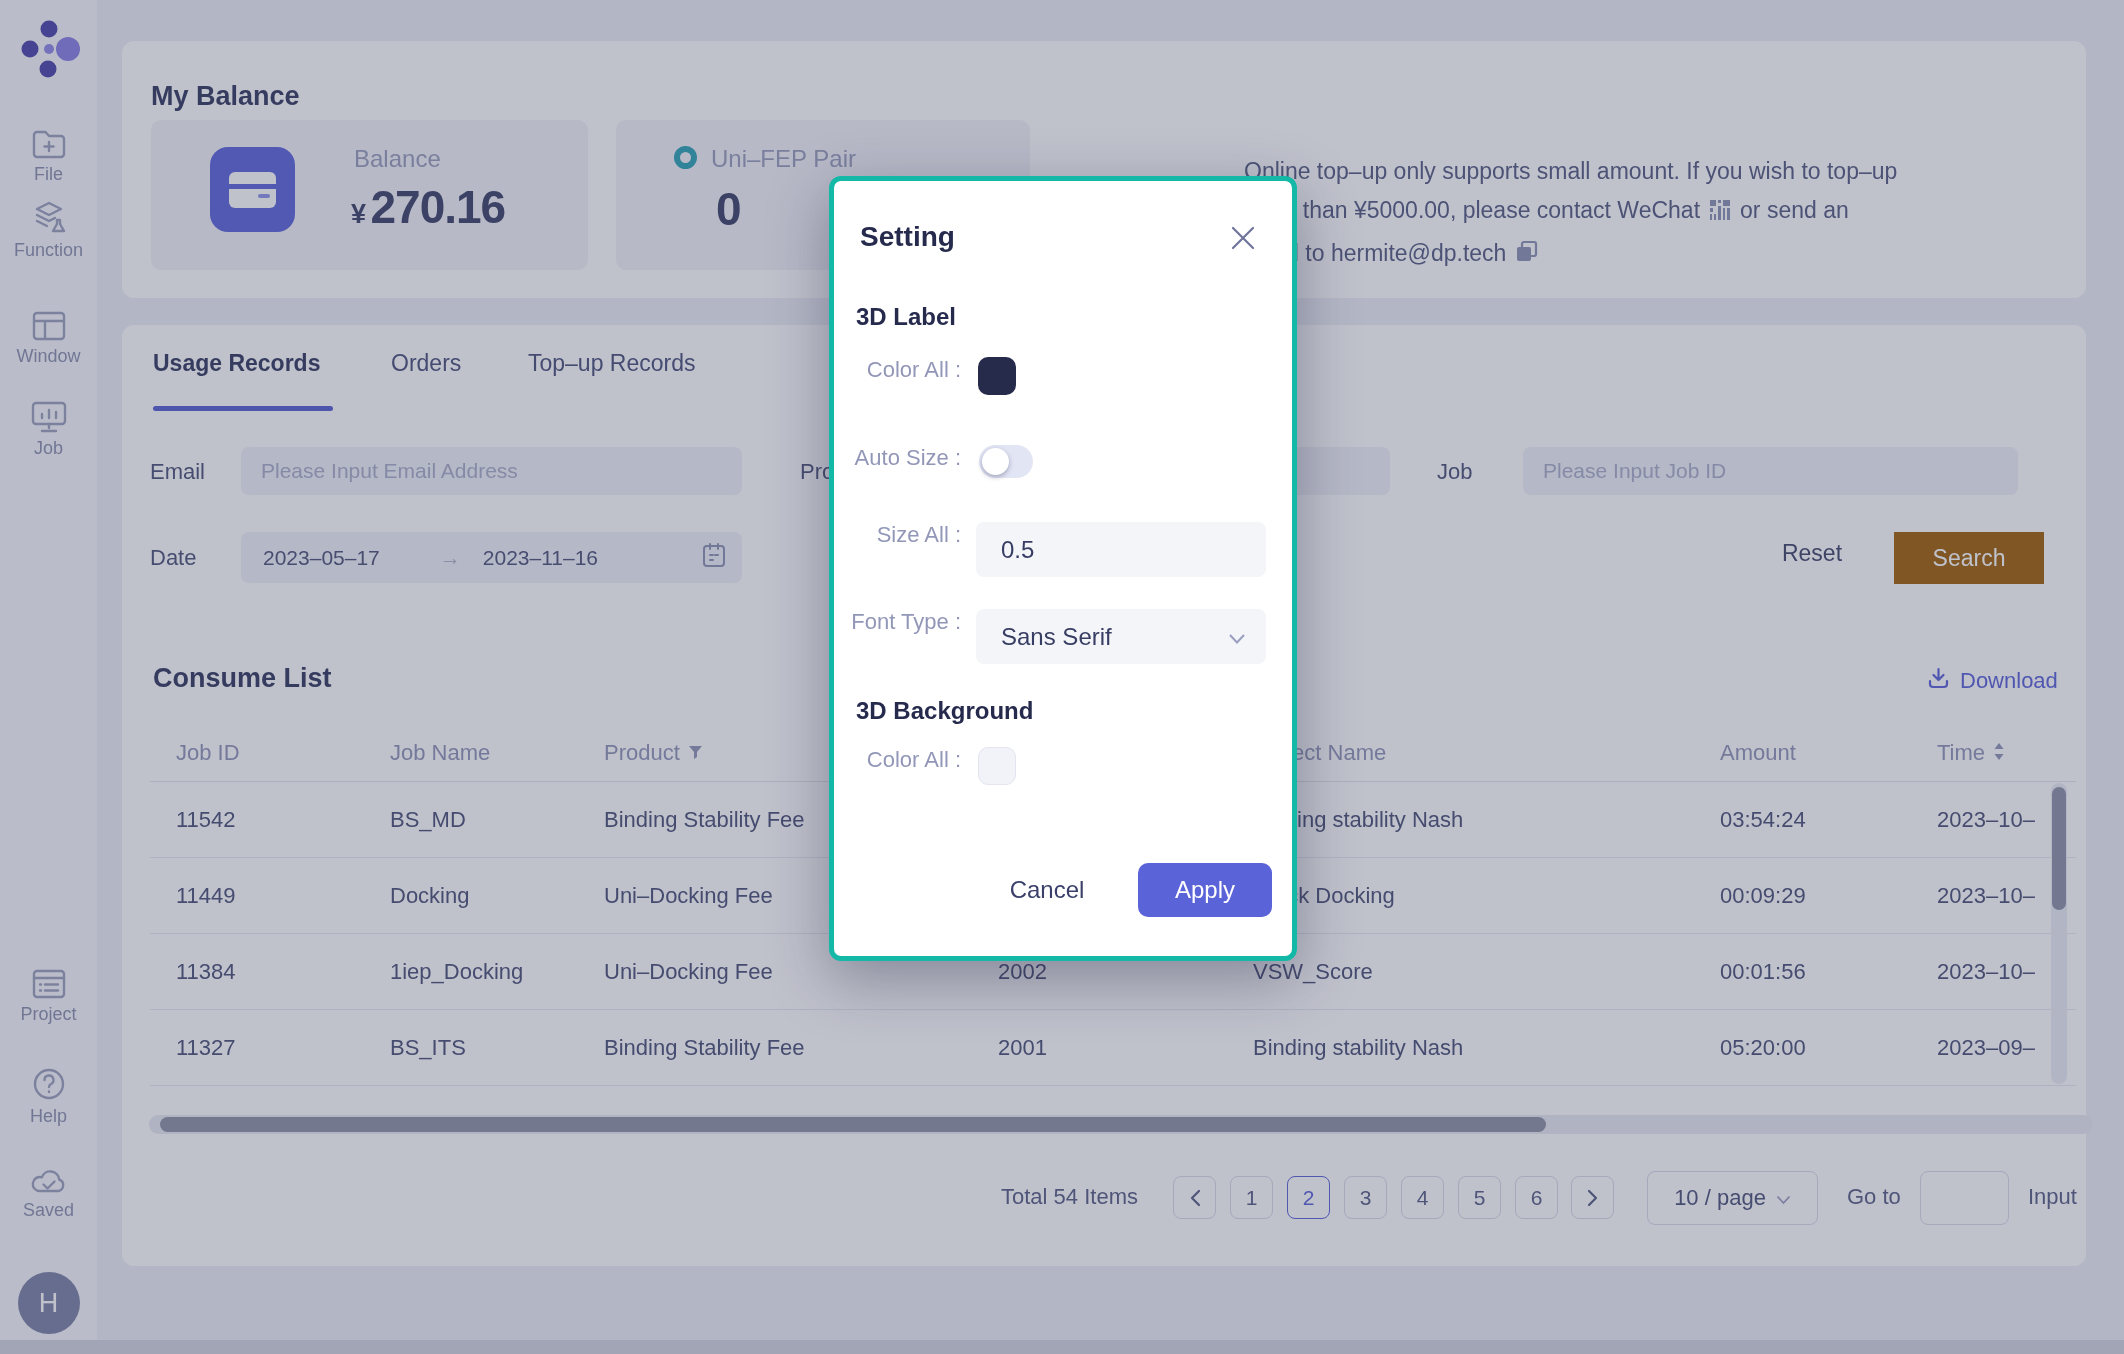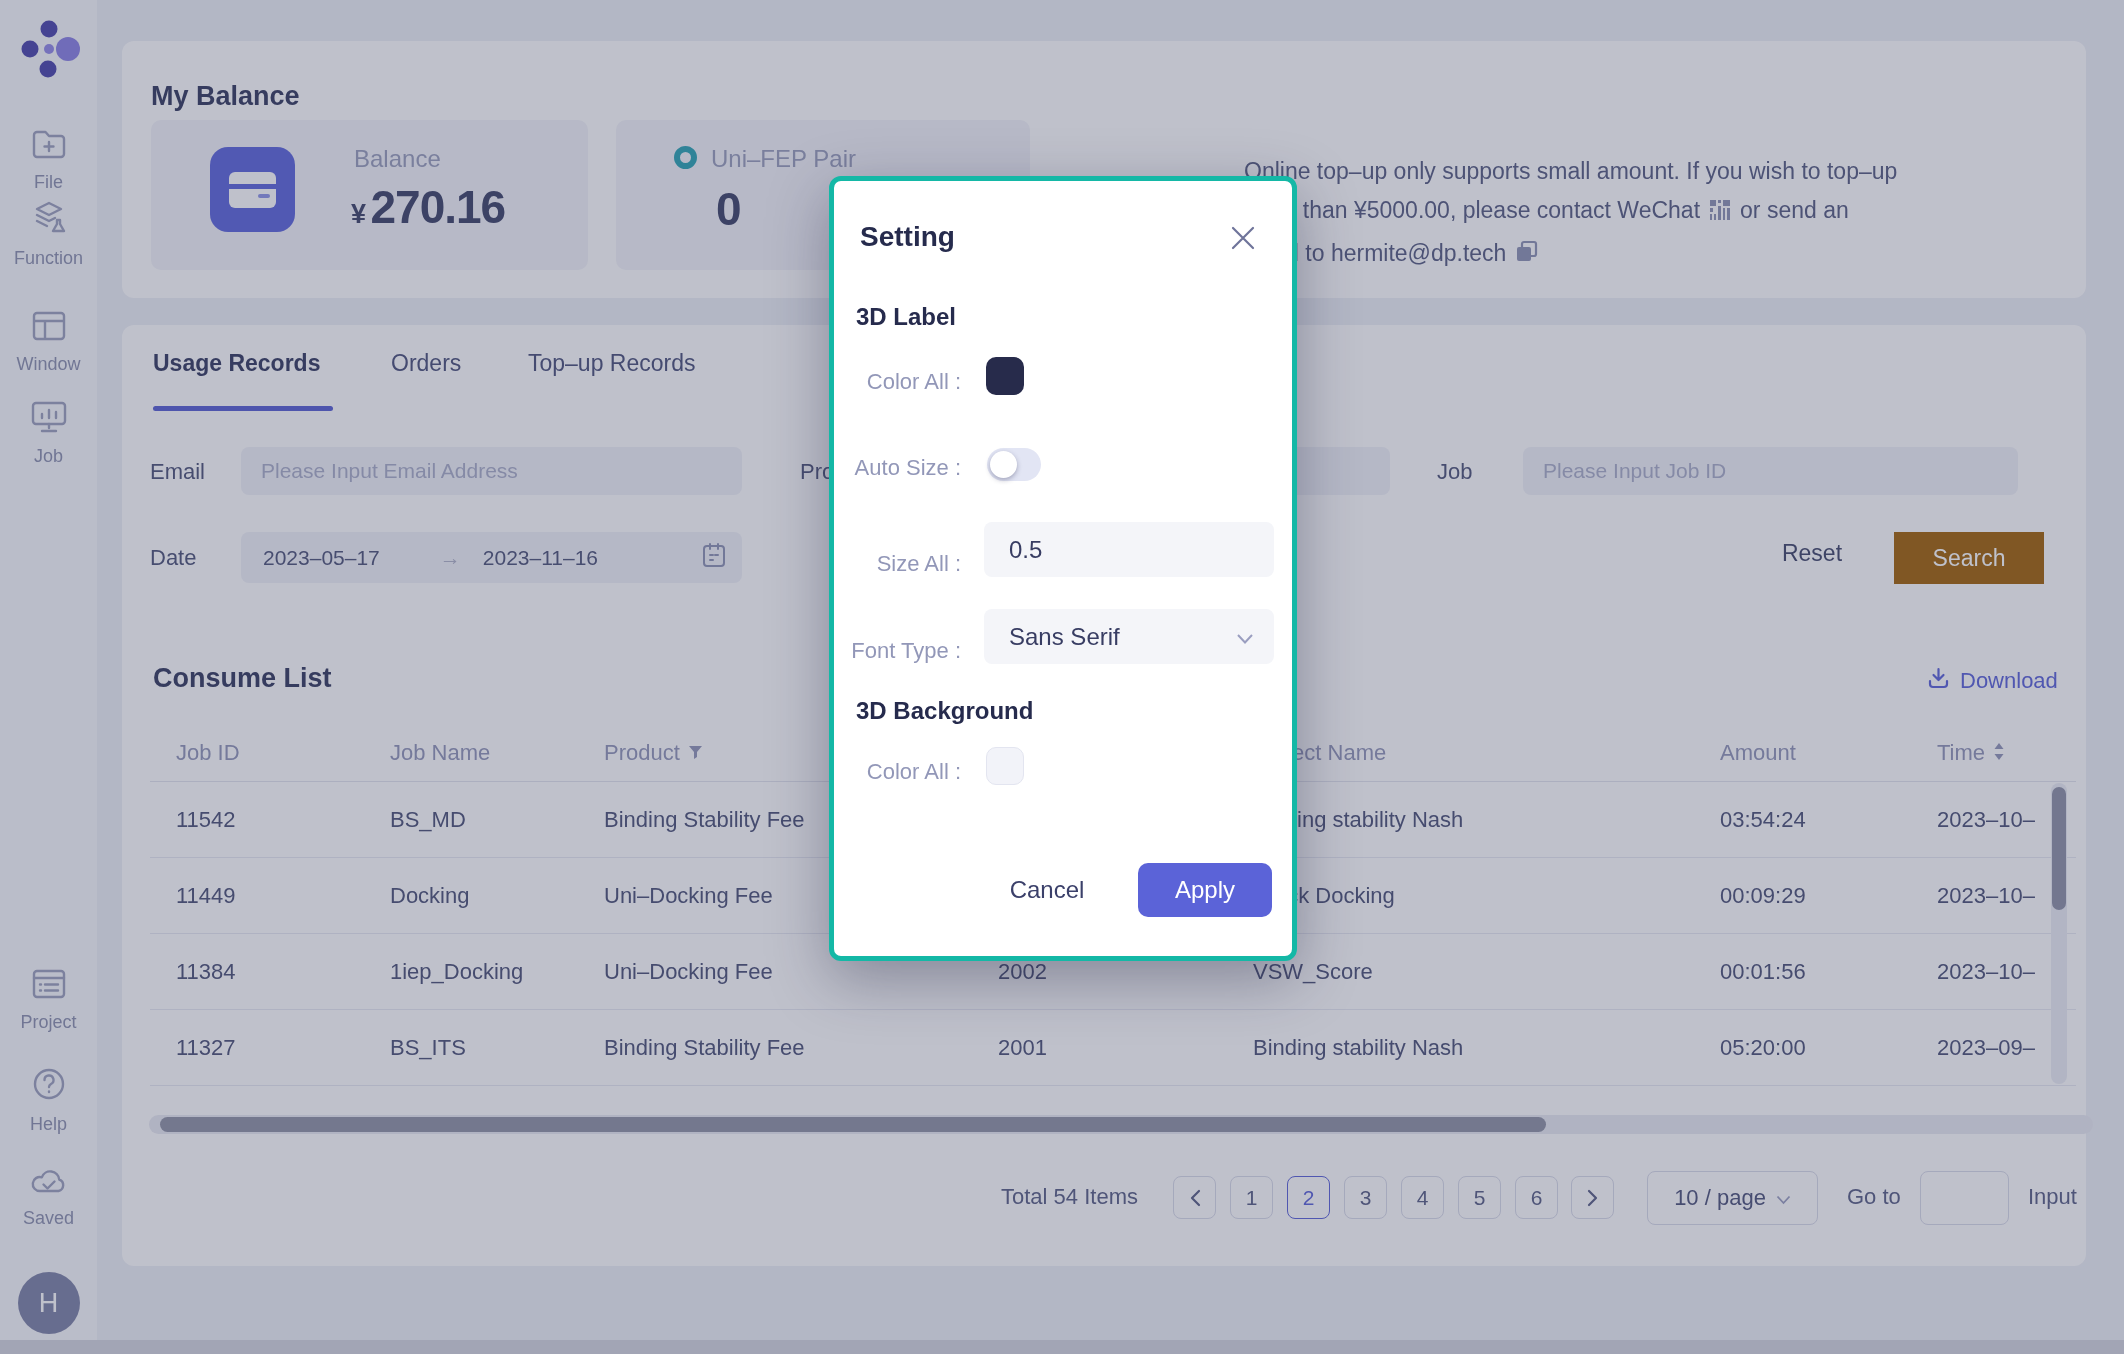--- a/index.html
+++ b/index.html
@@ -3,21 +3,21 @@
 <meta charset="utf-8">
 <style>
   html,body{margin:0;padding:0;background:#eef0f6;}
   *{box-sizing:border-box;}
   .canvas{position:relative;width:2124px;height:1354px;background:#eef0f6;overflow:hidden;
           font-family:"Liberation Sans","DejaVu Sans",sans-serif;color:#32365c;}
 
   
   .sidebar{position:absolute;left:0;top:0;width:97px;height:1354px;background:#f8f9fc;}
   .logo{position:absolute;top:16px;left:50%;transform:translateX(-50%);}
-  .nav-item{position:absolute;left:0;width:97px;display:flex;flex-direction:column;align-items:center;gap:8px;cursor:pointer;}
+  .nav-item{position:absolute;left:0;width:97px;display:flex;flex-direction:column;align-items:center;cursor:pointer;}
   .nav-item .lbl{font-size:18px;color:#8b90ae;}
   .nav-icon{color:#9ca0bd;}
   .avatar{position:absolute;top:1272px;left:50%;transform:translateX(-50%);width:62px;height:62px;border-radius:50%;
           background:#7d82a6;color:#fff;display:flex;align-items:center;justify-content:center;font-size:27px;}
 
   
   .panel{position:absolute;background:#ffffff;border-radius:12px;}
   .panel1{left:122px;top:41px;width:1964px;height:257px;}
   .panel2{left:122px;top:325px;width:1964px;height:941px;}
   .page-title{position:absolute;left:29px;top:40px;font-size:27px;font-weight:bold;color:#343a5e;}
@@ -84,21 +84,21 @@
 
   .bottom-strip{position:absolute;left:0;bottom:0;width:100%;height:14px;background:#d4d5df;}
 
   
   .overlay{position:absolute;inset:0;background:rgba(62,66,96,0.33);z-index:50;}
   .modal{position:absolute;left:829px;top:176px;width:468px;height:785px;background:#ffffff;z-index:60;
          border:5px solid #14b8a6;border-radius:12px;box-shadow:0 18px 60px rgba(30,30,60,0.35);}
   .m-title{position:absolute;left:26px;top:40px;font-size:28px;font-weight:bold;color:#262b4d;}
   .m-close{position:absolute;right:36px;top:44px;color:#6f749a;cursor:pointer;}
   .m-section{position:absolute;left:22px;font-size:24px;font-weight:bold;color:#262b4d;}
-  .m-row{position:absolute;left:0;width:100%;display:flex;align-items:flex-end;gap:8px;}
+  .m-row{position:absolute;left:0;width:100%;display:flex;align-items:flex-start;}
   .m-label{width:127px;text-align:right;font-size:22px;color:#9297b8;flex:none;}
   .m-swatch{margin-left:17px;width:38px;height:38px;border-radius:10px;cursor:pointer;}
   .m-swatch.light{border:1px solid #e3e5f0;}
   .m-toggle{margin-left:18px;width:54px;height:33px;border-radius:17px;background:#e2e5f4;position:relative;cursor:pointer;}
   .m-knob{position:absolute;left:3px;top:3px;width:27px;height:27px;border-radius:50%;background:#ffffff;
           box-shadow:0 2px 5px rgba(40,40,80,0.35);}
   .m-input{margin-left:15px;width:290px;height:55px;background:#f4f5f9;border-radius:8px;display:flex;align-items:center;
            padding:0 25px;font-size:24px;color:#383d63;position:relative;cursor:pointer;}
   .m-input .chev{position:absolute;right:20px;color:#9a9ec0;}
   .m-cancel{position:absolute;left:168px;top:687px;width:90px;height:44px;display:flex;align-items:center;justify-content:center;

